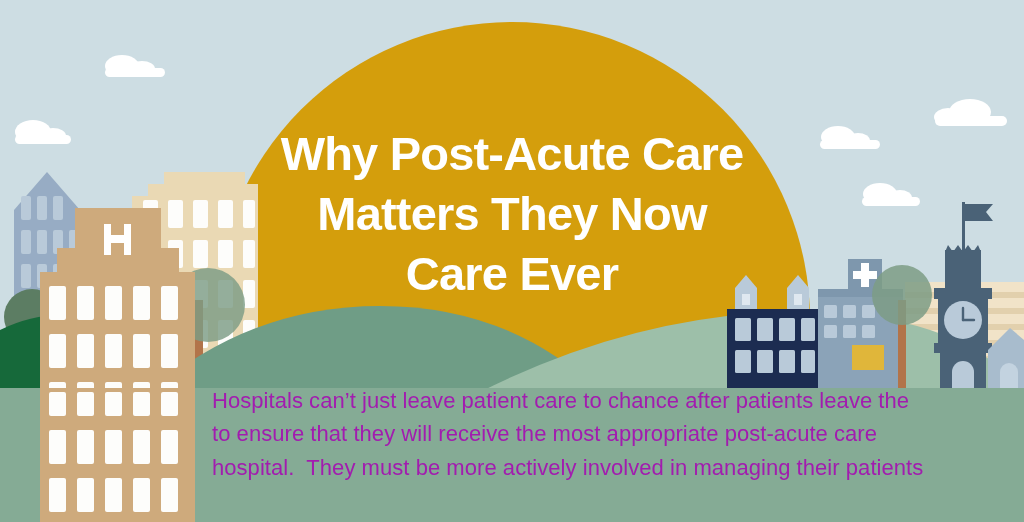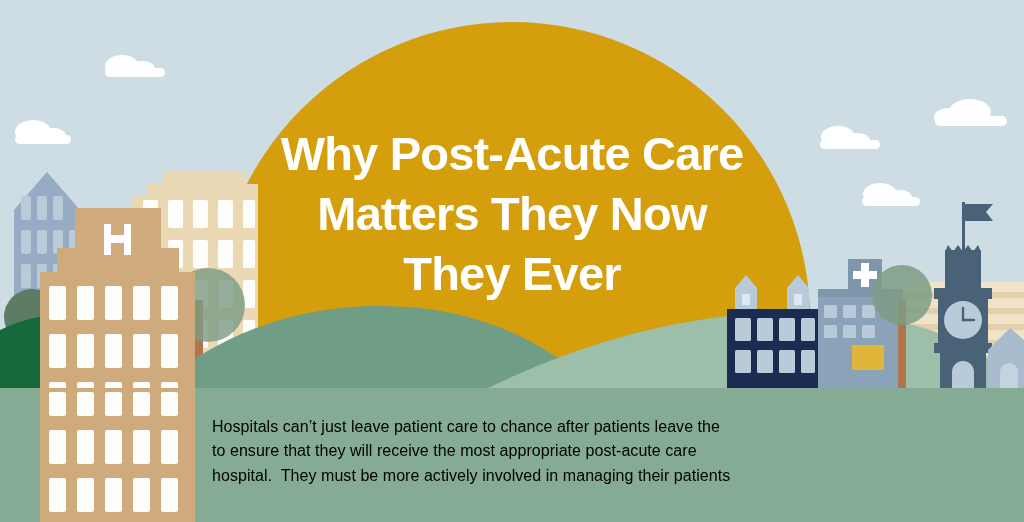--- a/index.html
+++ b/index.html
@@ -34,25 +34,25 @@
     text-align: center;
     color: #ffffff;
     font-size: 47px;
     font-weight: bold;
     line-height: 1.28;
     letter-spacing: -0.8px;
     font-family: "Liberation Sans", sans-serif;
   }
   #hero-title .tline { display: block; white-space: pre; }
   #body-copy {
-    top: 415px;
+    top: 384px;
     left: 212px;
     width: 790px;
-    color: #000000;
-    font-size: 16px;
+    color: #a21caf;
+    font-size: 22px;
     line-height: 1.52;
     font-weight: normal;
     letter-spacing: 0.05px;
   }
   #body-copy .bline { display: block; white-space: pre; }
 </style>
 </head>
 <body>
 
 <div id="stage">
@@ -309,21 +309,21 @@
         <rect x="105" y="478" width="17" height="34" rx="2"></rect>
         <rect x="133" y="478" width="17" height="34" rx="2"></rect>
         <rect x="161" y="478" width="17" height="34" rx="2"></rect>
       </g>
     </g>
   </svg>
 
   <div class="overlay-text" id="hero-title">
     <span class="tline">Why Post-Acute Care</span>
     <span class="tline">Matters They Now</span>
-    <span class="tline">They Ever</span>
+    <span class="tline">Care Ever</span>
   </div>
 
   <div class="overlay-text" id="body-copy">
     <span class="bline">Hospitals can’t just leave patient care to chance after patients leave the</span>
     <span class="bline">to ensure that they will receive the most appropriate post-acute care</span>
     <span class="bline">hospital.  They must be more actively involved in managing their patients</span>
   </div>
 
 </div>
 

